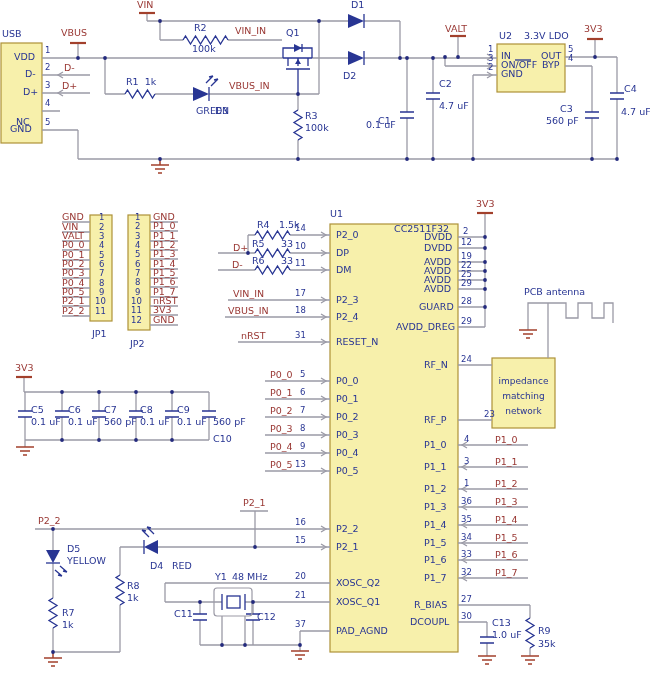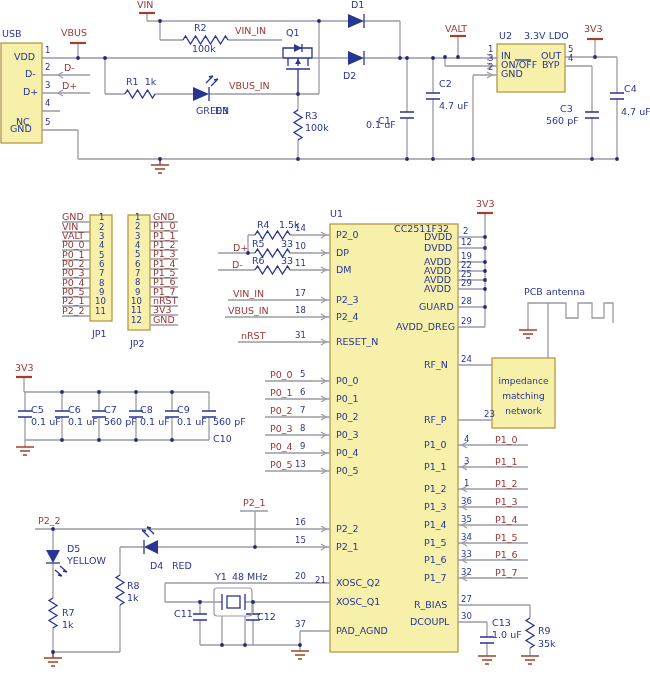--- a/index.html
+++ b/index.html
@@ -374,21 +374,21 @@
       <span class="lb b8" style="left: 295px; top: 331px;">31</span>
       <span class="lb b8" style="left: 300px; top: 370px;">5</span>
       <span class="lb b8" style="left: 300px; top: 388px;">6</span>
       <span class="lb b8" style="left: 300px; top: 406px;">7</span>
       <span class="lb b8" style="left: 300px; top: 424px;">8</span>
       <span class="lb b8" style="left: 300px; top: 442px;">9</span>
       <span class="lb b8" style="left: 295px; top: 460px;">13</span>
       <span class="lb b8" style="left: 295px; top: 518px;">16</span>
       <span class="lb b8" style="left: 295px; top: 536px;">15</span>
       <span class="lb b8" style="left: 295px; top: 572px;">20</span>
-      <span class="lb b8" style="left: 295px; top: 576px; margin-left: 20px;">21</span>
+      <span class="lb b8" style="left: 295px; top: 591px;">21</span>
       <span class="lb b8" style="left: 295px; top: 620px;">37</span>
       <span class="lb b" style="left: 424px; top: 232px;">DVDD</span>
       <span class="lb b" style="left: 424px; top: 243px;">DVDD</span>
       <span class="lb b" style="left: 424px; top: 257px;">AVDD</span>
       <span class="lb b" style="left: 424px; top: 266px;">AVDD</span>
       <span class="lb b" style="left: 424px; top: 275px;">AVDD</span>
       <span class="lb b" style="left: 424px; top: 284px;">AVDD</span>
       <span class="lb b" style="left: 419px; top: 302px;">GUARD</span>
       <span class="lb b" style="left: 396px; top: 322px;">AVDD_DREG</span>
       <span class="lb b" style="left: 424px; top: 360px;">RF_N</span>

